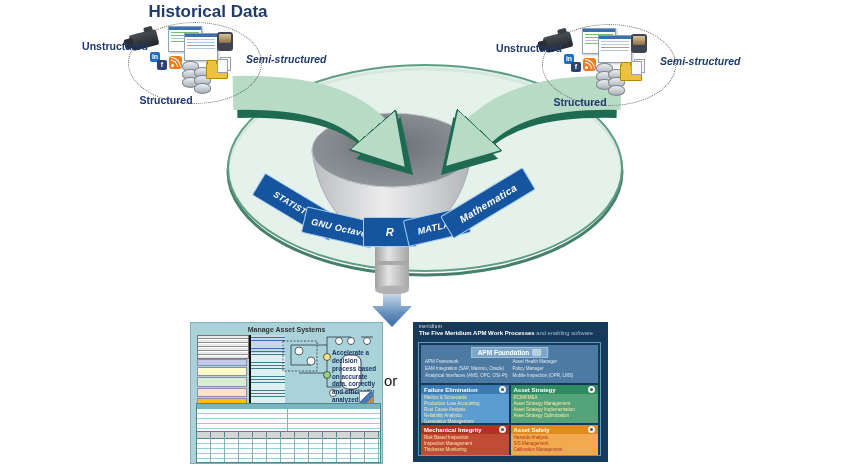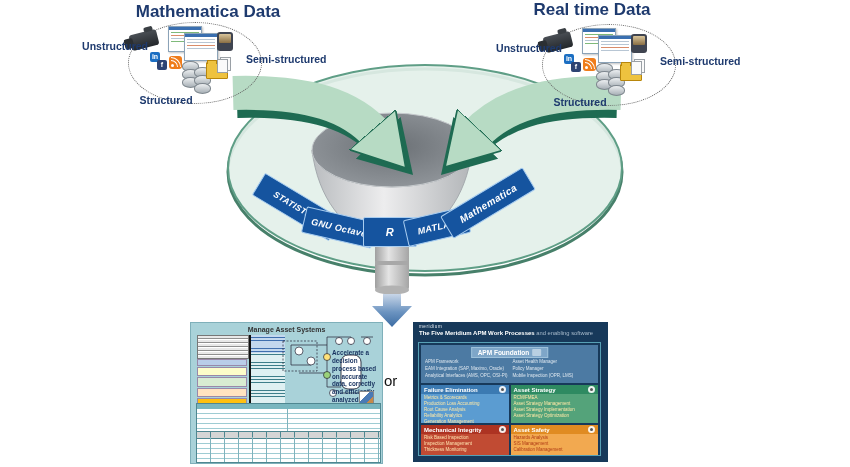--- a/index.html
+++ b/index.html
@@ -8,21 +8,21 @@
 
   
   .big-title{position:absolute;font-weight:bold;font-size:17px;color:#1e3a6e;text-align:center;width:160px;}
 
   
   .cluster{position:absolute;width:270px;height:92px;}
   .dotted-ellipse{position:absolute;left:58px;top:0;width:132px;height:80px;
                   border:1.5px dotted #666;border-radius:50%;}
   .clabel{position:absolute;font-weight:bold;font-size:10.5px;color:#1e3a6e;}
   .cl-un{left:4px;top:18px;width:74px;text-align:right;}
-  .cl-semi{left:176px;top:31px;width:100px;text-align:left;}
+  .cl-semi{left:176px;top:31px;width:100px;text-align:left;font-style:italic;}
   .cl-str{left:58px;top:72px;width:76px;text-align:center;}
 
   .ic-cam{position:absolute;left:60px;top:10px;width:28px;height:16px;
           background:linear-gradient(#4a4f55,#23272b);border-radius:3px;transform:rotate(-14deg);}
   .ic-cam::before{content:"";position:absolute;left:-6px;top:3px;width:9px;height:10px;
           background:#2b2f33;border-radius:2px;}
   .ic-cam::after{content:"";position:absolute;right:3px;top:-4px;width:9px;height:5px;
           background:#3a3f44;border-radius:2px;}
   .ic-win{position:absolute;background:#fff;border:1px solid #8ba3b8;box-shadow:1px 1px 2px rgba(0,0,0,.25);}
   .ic-win .bar{height:3px;background:#3a6fb0;}
@@ -173,22 +173,21 @@
     </g>
 
     <ellipse cx="392" cy="238" rx="30" ry="8" fill="#cfe4f2" opacity="0.9"></ellipse>
     <rect x="375" y="236" width="34" height="54" rx="3" fill="url(#stemGrad)"></rect>
     <rect x="375" y="261" width="34" height="4" fill="#a8a8a8"></rect>
     <ellipse cx="392" cy="290" rx="17" ry="4.5" fill="#b2b2b2"></ellipse>
 
     <polygon points="383,294 401,294 401,306 412,306 392,327 372,306 383,306" fill="url(#blueArrow)"></polygon>
   </svg>
 
-  <div class="big-title" style="left:128px;top:2px">Mathematica Data</div>
-  <div class="big-title" style="left:512px;top:0">Real time Data</div>
+  <div class="big-title" style="left:128px;top:2px">Historical Data</div>
 
   <div class="cluster" style="left:70px;top:22px">
     <div class="dotted-ellipse"></div>
     <div class="ic-cam"></div>
     <div class="ic-win w1">
       <div class="bar"></div>
         <div class="ln g"></div>
         <div class="ln r"></div>
         <div class="ln"></div>
         <div class="ln g"></div>

